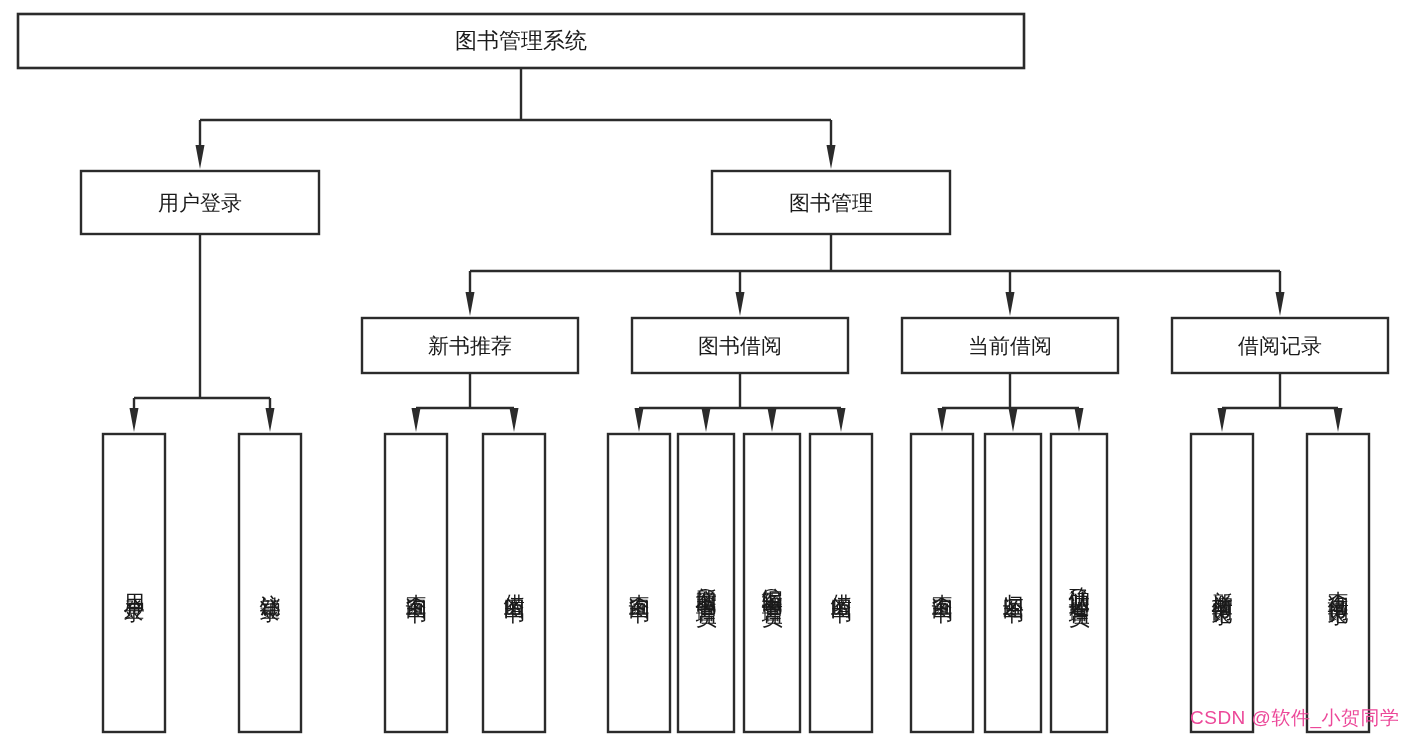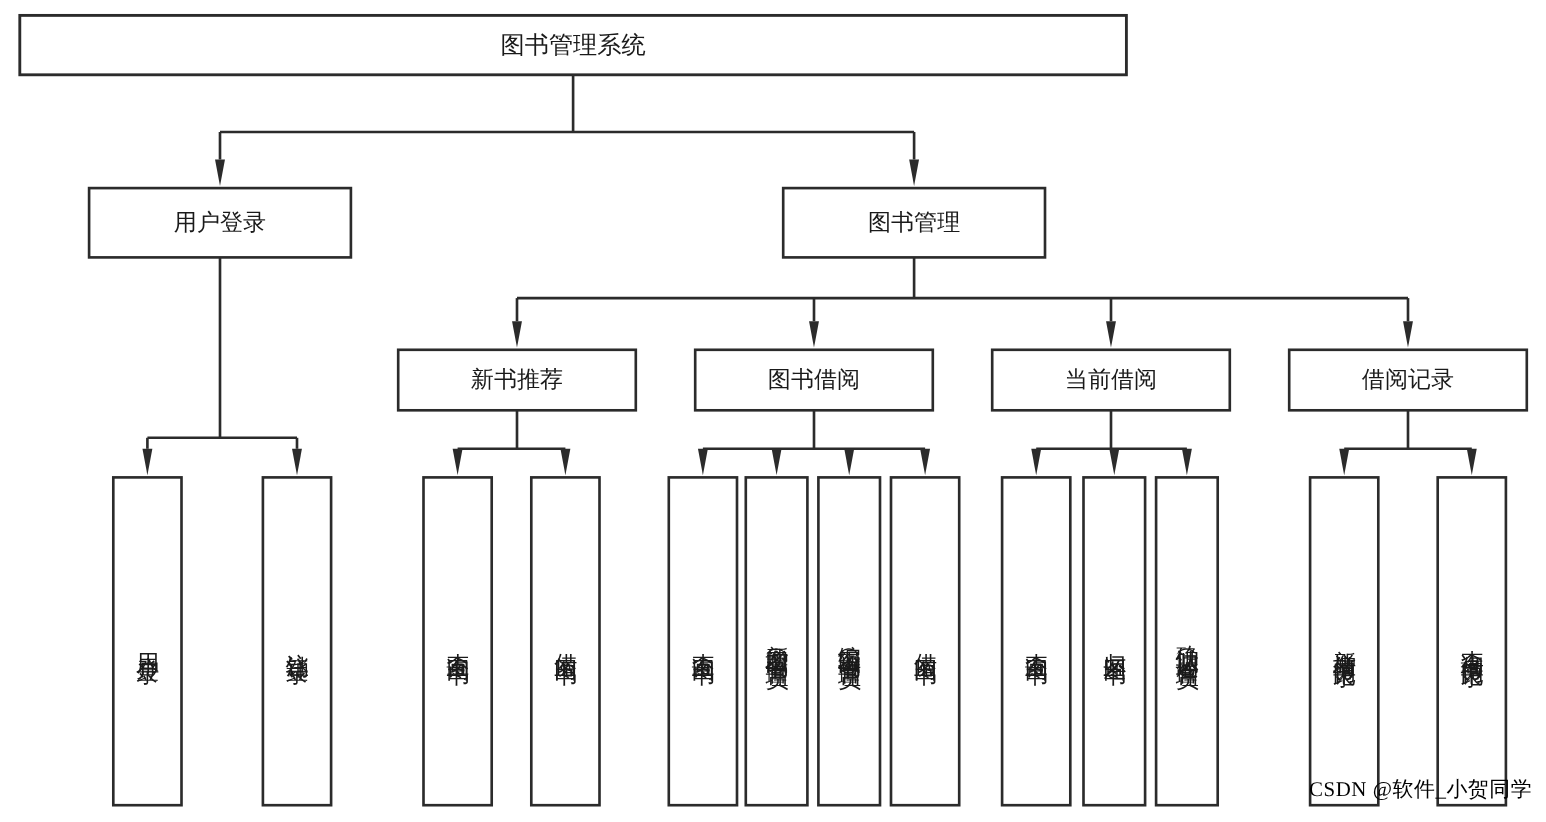--- a/index.html
+++ b/index.html
@@ -69,23 +69,23 @@
     color: #1a1a1a;
     display: flex;
     align-items: center;
     justify-content: center;
     text-align: center;
     white-space: nowrap;
     pointer-events: none;
   }
   .watermark {
     position: absolute;
-    font-family: Liberation Serif, serif;
+    font-family: Liberation Sans, sans-serif;
     font-size: 19px;
-    color: #000000;
+    color: #ec4899;
     white-space: nowrap;
     letter-spacing: 0.5px;
   }
 </style>
 </head>
 <body>
 
 <div id="diagram-root">
   <svg id="tree-svg" viewBox="0 0 1405 747" xmlns="http://www.w3.org/2000/svg">
     <g id="links-layer">

